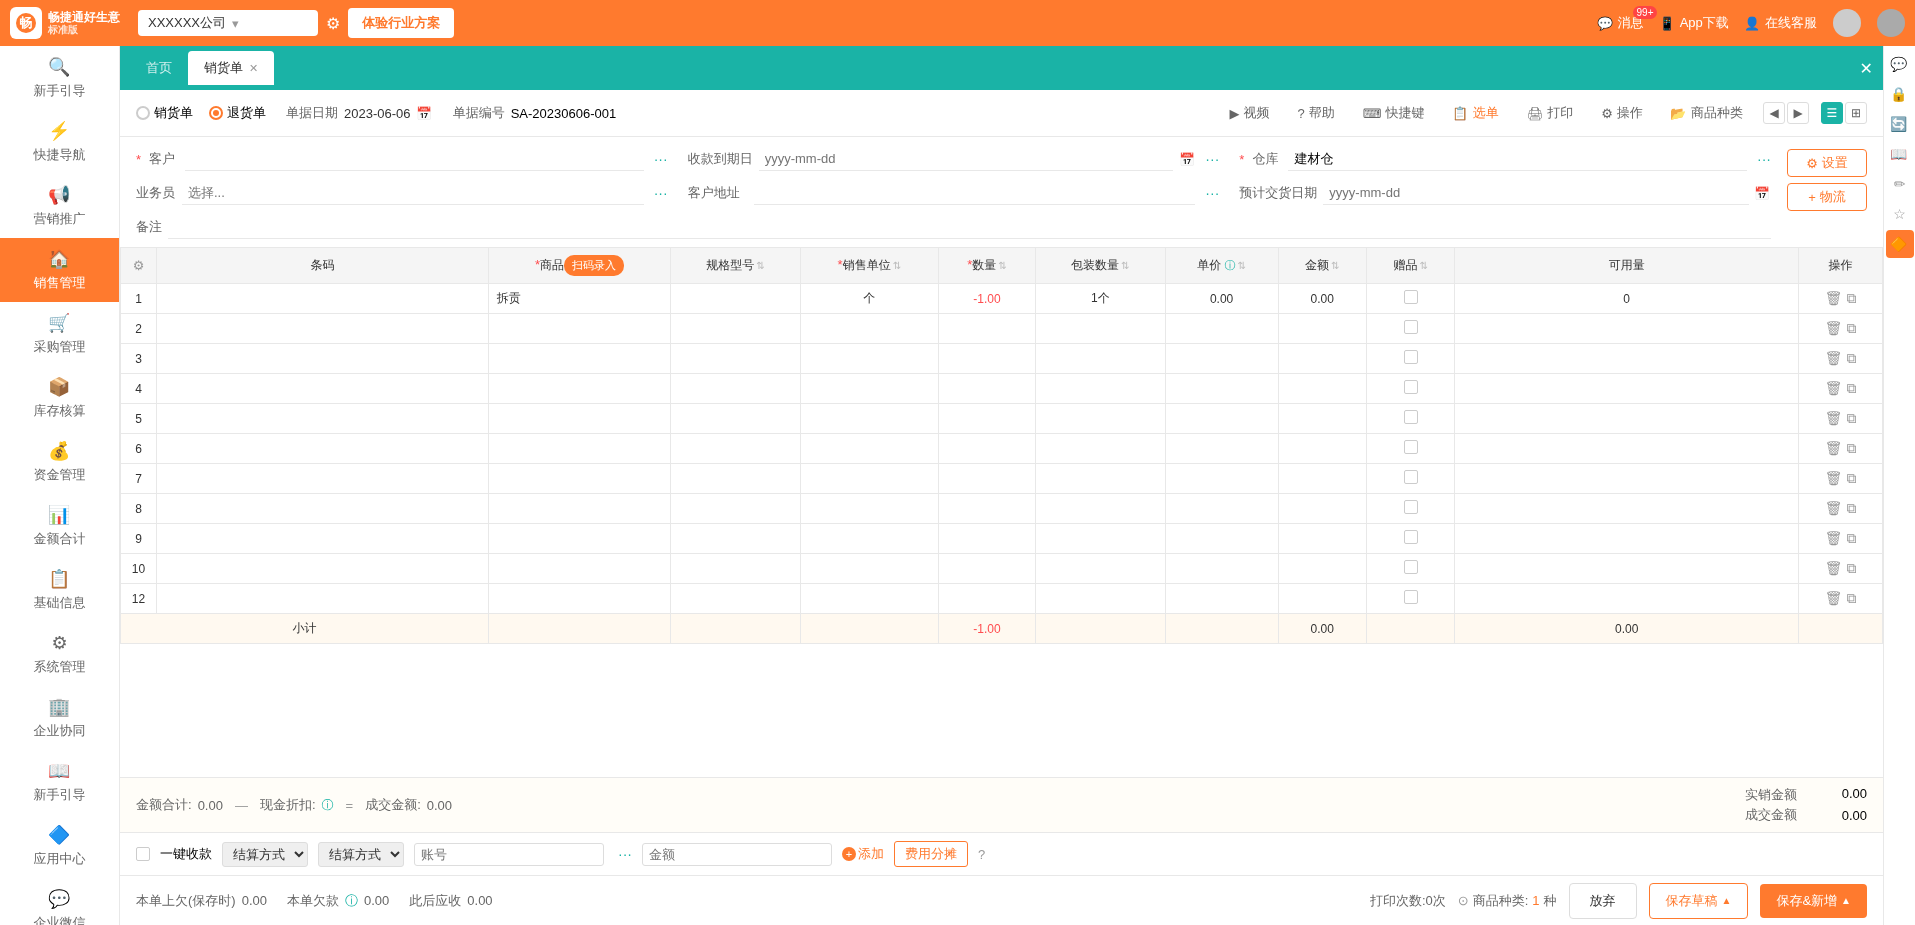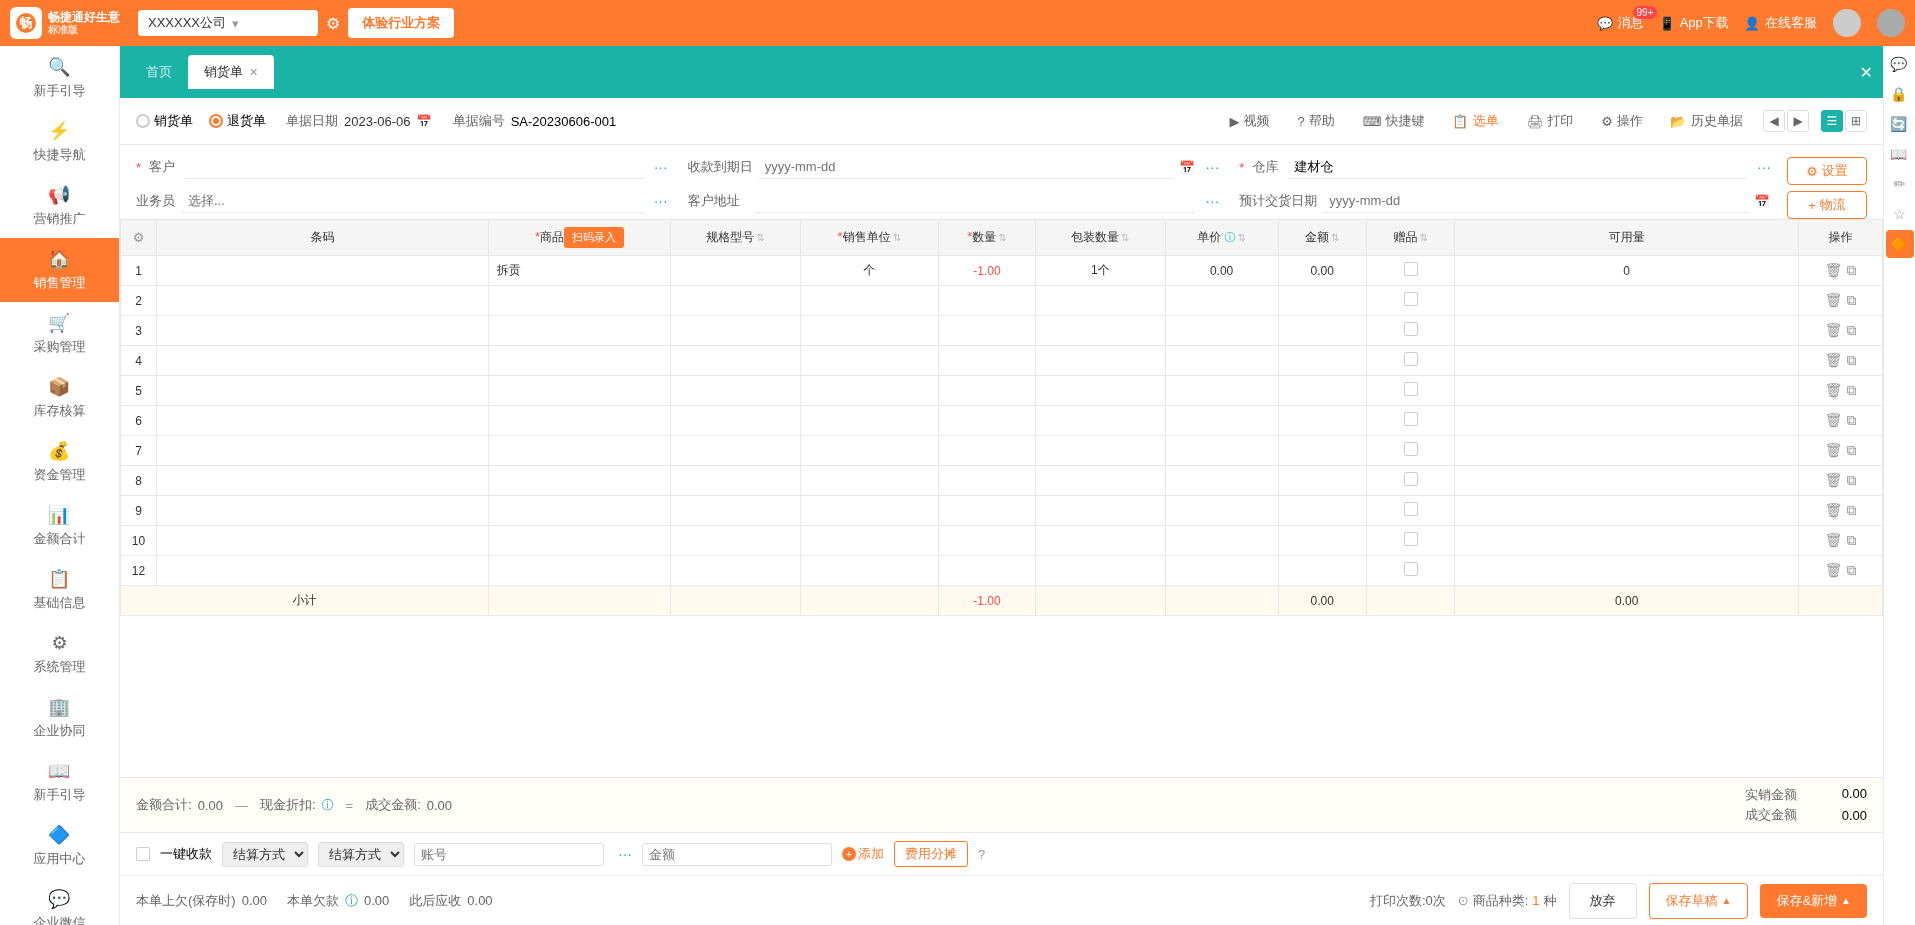--- a/index.html
+++ b/index.html
@@ -27,21 +27,21 @@
     
     .sidebar { width: 120px; background: white; border-right: 1px solid #e8e8e8; display: flex; flex-direction: column; flex-shrink: 0; }
     .sidebar-item { display: flex; flex-direction: column; align-items: center; padding: 10px 4px; cursor: pointer; gap: 4px; color: #666; font-size: 12px; }
     .sidebar-item.active { background: #ff7a2e; color: white; }
     .sidebar-item .icon { font-size: 18px; }
 
     
     .content { flex: 1; display: flex; flex-direction: column; overflow: hidden; background: #f0f2f5; }
 
     
-    .tab-bar { height: 52px; background: #1ab3a6; display: flex; align-items: center; padding: 0 10px; gap: 0; flex-shrink: 0; }
+    .tab-bar { height: 44px; background: #1ab3a6; display: flex; align-items: center; padding: 0 10px; gap: 0; flex-shrink: 0; }
     .tab-item { padding: 8px 16px; color: rgba(255,255,255,0.8); cursor: pointer; font-size: 13px; border-radius: 4px 4px 0 0; }
     .tab-item.active { background: white; color: #333; display: flex; align-items: center; gap: 6px; }
     .tab-item .close { color: #999; font-size: 11px; cursor: pointer; }
     .tab-close-all { margin-left: auto; color: white; cursor: pointer; font-size: 16px; }
 
     
     .form-area { flex: 1; background: white; display: flex; flex-direction: column; overflow: hidden; margin: 0; }
 
     
     .form-header { padding: 10px 16px; border-bottom: 1px solid #e8e8e8; display: flex; align-items: center; gap: 20px; flex-shrink: 0; background: white; }
@@ -64,21 +64,21 @@
     .action-btn { border: 1px solid #ff7a2e; color: #ff7a2e; background: white; border-radius: 4px; padding: 4px 10px; cursor: pointer; font-size: 12px; display: flex; align-items: center; gap: 4px; justify-content: center; }
 
     
     .table-area { flex: 1; overflow-y: auto; background: white; }
     .data-table { width: 100%; border-collapse: collapse; }
     .data-table th { background: #f5f5f5; border: 1px solid #e8e8e8; padding: 7px 8px; text-align: center; color: #333; font-weight: normal; font-size: 12px; white-space: nowrap; }
     .data-table td { border: 1px solid #e8e8e8; padding: 6px 8px; text-align: center; color: #333; font-size: 12px; }
     .data-table td.red { color: #ff4d4f; }
     .data-table tr.subtotal td { background: #fff9f0; font-weight: 500; }
     .th-gear { color: #999; cursor: pointer; }
-    .scan-btn { background: #ff7a2e; color: white; border: none; border-radius: 3px; padding: 3px 8px; font-size: 11px; cursor: pointer; }
+    .scan-btn { background: #ff7a2e; color: white; border: none; border-radius: 10px; padding: 3px 8px; font-size: 11px; cursor: pointer; }
     .sort-icon { color: #bbb; font-size: 10px; cursor: pointer; margin-left: 2px; }
     .op-icons { display: flex; gap: 4px; justify-content: center; }
     .op-icon { color: #999; cursor: pointer; font-size: 14px; }
     .checkbox-cell { width: 14px; height: 14px; border: 1px solid #ccc; border-radius: 2px; display: inline-block; cursor: pointer; }
 
     
     .footer-summary { padding: 8px 16px; border-top: 1px solid #e8e8e8; background: #fffdf8; display: flex; align-items: center; gap: 12px; flex-shrink: 0; }
     .summary-item { display: flex; align-items: center; gap: 6px; color: #666; }
     .dash { color: #999; }
     .equals { color: #999; }
@@ -276,21 +276,21 @@
           <div class="header-btn">
             <span>🖨</span>
             <span>打印</span>
           </div>
           <div class="header-btn">
             <span>⚙</span>
             <span>操作</span>
           </div>
           <div class="header-btn">
             <span>📂</span>
-            <span>历史单据</span>
+            <span>商品种类</span>
           </div>
           <div class="nav-arrows">
             <div class="nav-arrow">◀</div>
             <div class="nav-arrow">▶</div>
           </div>
           <div class="view-toggle">
             <div class="view-btn active">☰</div>
             <div class="view-btn">⊞</div>
           </div>
         </div>
@@ -331,20 +331,24 @@
               <input type="text" style="flex: 1 1 0%; border-top: none; border-right: none; border-left: none; border-image: initial; border-bottom: 1px solid rgb(232, 232, 232); padding: 4px 6px; outline: none; background: transparent;" value="">
               <span class="field-dots">···</span>
             </div>
             <div style="flex:1; display:flex; align-items:center; gap:6px; margin-left:20px;">
               <span style="color:#666; min-width:70px;">预计交货日期</span>
               <input type="text" style="flex: 1 1 0%; border-top: none; border-right: none; border-left: none; border-image: initial; border-bottom: 1px solid rgb(232, 232, 232); padding: 4px 6px; outline: none; background: transparent; color: rgb(187, 187, 187);" placeholder="yyyy-mm-dd">
               <span style="color:#999;cursor:pointer;">📅</span>
             </div>
           </div>
 
+          <div style="display:flex; align-items:center; gap:6px; padding-bottom:8px;">
+            <span style="color:#666;">备注</span>
+            <input type="text" style="flex: 1 1 0%; border-top: none; border-right: none; border-left: none; border-image: initial; border-bottom: 1px solid rgb(232, 232, 232); padding: 4px 6px; outline: none; background: transparent;" value="">
+          </div>
         </div>
 
         <div style="display:flex;flex-direction:column;gap:6px;min-width:80px;padding-top:2px;">
           <button class="action-btn">
             <span>⚙</span>
             <span>设置</span>
           </button>
           <button class="action-btn">
             <span>+</span>
             <span>物流</span>

